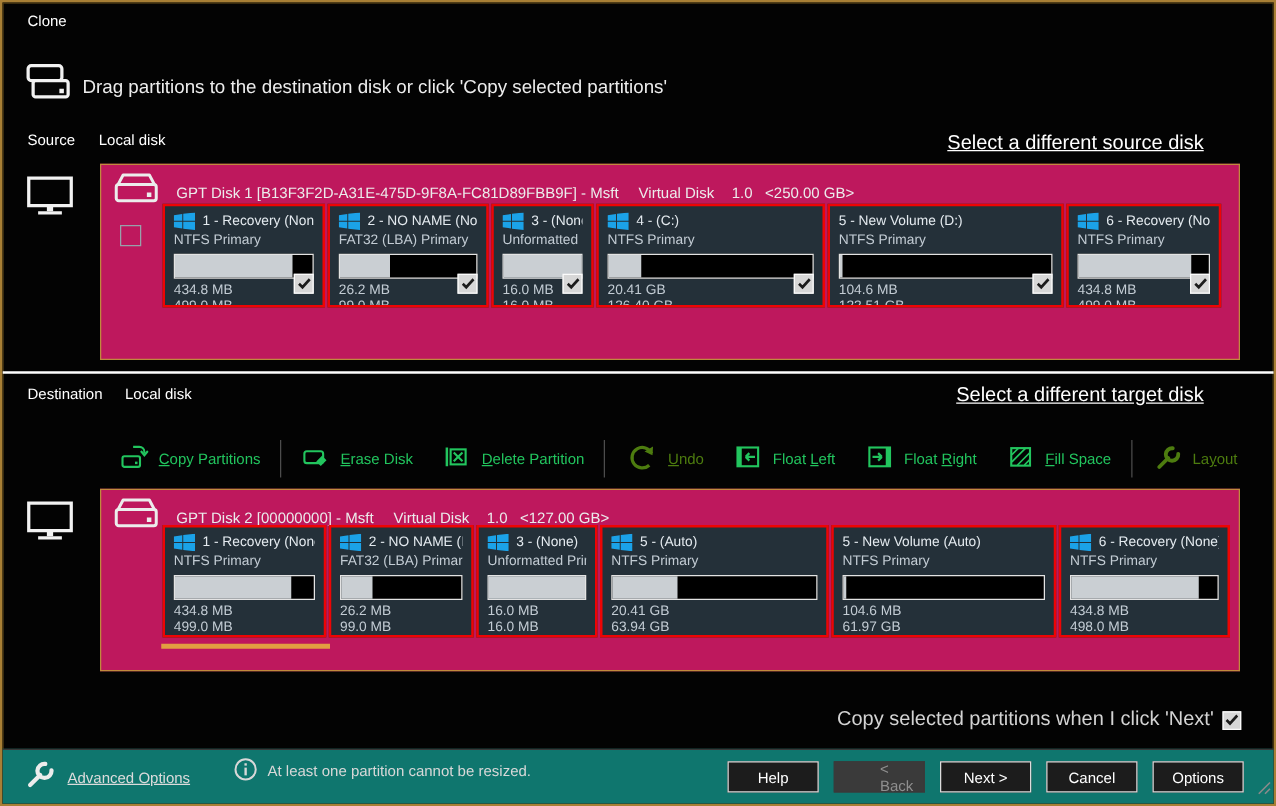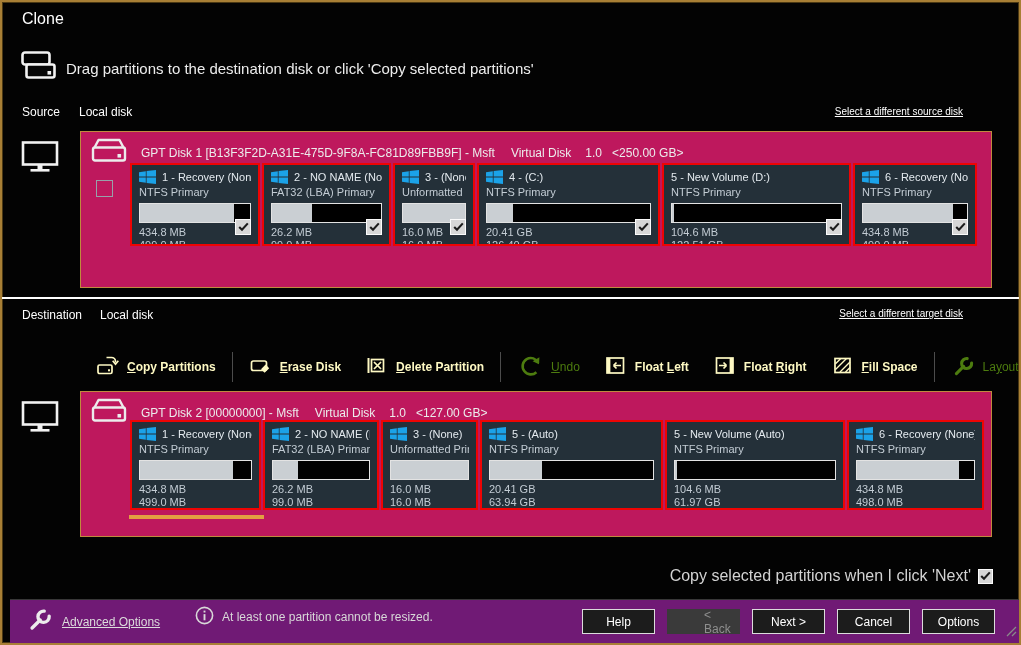--- a/index.html
+++ b/index.html
@@ -1,25 +1,25 @@
 <!DOCTYPE html>
 <html><head>
 <meta charset="utf-8">
 <style>
   html,body{margin:0;padding:0;background:#000;}
   .window{
     position:relative;width:1021px;height:645px;box-sizing:border-box;
     background:#030303;border:2px solid #a87f35;outline:1px solid #4a3813;outline-offset:-3px;
     font-family:"Liberation Sans","DejaVu Sans",sans-serif;color:#e6e6e6;overflow:hidden;
   }
-  .win-title{position:absolute;left:20px;top:8px;font-size:16px;color:#fff;}
+  .win-title{position:absolute;left:20px;top:8px;font-size:12px;color:#fff;}
   .header{position:absolute;left:16px;top:46px;display:flex;align-items:center;gap:8px;}
   .header-text{font-size:15px;color:#ededed;}
   .section-label{position:absolute;font-size:12px;color:#fff;}
-  .link{position:absolute;font-size:10px;color:#fff;text-decoration:underline;cursor:pointer;}
+  .link{position:absolute;font-size:16px;color:#fff;text-decoration:underline;cursor:pointer;}
   .disk-box{position:absolute;left:78px;width:912px;border:1px solid #c08a3e;background:#be185d;box-sizing:border-box;}
   #source-box{top:129px;height:157px;}
   #dest-box{top:389px;height:146px;}
   .disk-header{position:absolute;left:8px;top:4px;display:flex;align-items:center;}
   .disk-header .txt{font-size:12px;color:#ececec;margin-left:12px;display:flex;}
   .disk-header .txt span{white-space:pre;}
   .disk-name{margin-right:16px;} .disk-model{margin-right:14px;} .disk-version{margin-right:10px;}
   .disk-checkbox{position:absolute;left:15px;top:48px;}
   .parts-row{position:absolute;left:49px;display:flex;gap:2px;}
   #source-parts{top:31px;} #dest-parts{top:28px;}
@@ -33,27 +33,27 @@
   .part-bar-fill{height:100%;background:#cacfd3;}
   .part-sizes{margin-top:3px;font-size:11px;color:#c3ccd4;line-height:1.18;}
   .checkbox{width:16px;height:16px;background:#d7d7d7;border:1px solid #fbfbfb;box-sizing:border-box;
     display:flex;align-items:center;justify-content:center;cursor:pointer;}
   .checkbox.unchecked{background:transparent;border-color:#98a1aa;}
   .part-checkbox{position:absolute;right:7px;bottom:9px;}
   .sel-underline{position:absolute;left:48px;top:123px;height:4px;background:#e2a041;}
   .divider{position:absolute;left:0;top:295px;width:100%;height:2px;background:#fff;}
   .toolbar{position:absolute;left:82px;top:346px;height:38px;display:flex;align-items:center;}
   .tb-item{display:flex;align-items:center;gap:8px;padding:0 12px;font-size:12px;white-space:nowrap;cursor:pointer;}
-  .tb-item.disabled{color:#fef9c3;cursor:default;font-weight:bold;}
+  .tb-item.disabled{color:#22c55e;cursor:default;}
   .tb-item.enabled{color:#4d7c0f;}
   .tb-sep{width:1px;height:30px;background:#4c4c4c;margin:0 4px;}
   .copy-next-row{position:absolute;right:26px;top:565px;display:flex;align-items:center;gap:7px;
     font-size:16px;color:#d3d3d3;}
   .copy-next-row .checkbox{width:15px;height:15px;}
-  .bottom-bar{position:absolute;left:8px;right:0;bottom:0;height:43px;background:#701a75;border-top:1px solid #383838;}
+  .bottom-bar{position:absolute;left:0;right:0;bottom:0;height:43px;background:#0f766e;border-top:1px solid #383838;}
   .adv{position:absolute;left:16px;top:0;height:43px;display:flex;align-items:center;gap:9px;cursor:pointer;}
   .adv .lbl{font-size:12px;color:#dcdcdc;text-decoration:underline;}
   .status{position:absolute;left:185px;top:0;height:33px;display:flex;align-items:center;gap:8px;color:#d8d8d8;font-size:12px;}
   .btn-row{position:absolute;right:24px;top:0;height:43px;display:flex;align-items:center;gap:12px;}
   .btn{width:73px;height:25px;box-sizing:border-box;background:#1c1c1c;border:1px solid #dcdcdc;color:#fff;
     font-size:12px;display:flex;align-items:center;justify-content:center;cursor:pointer;}
   .btn.disabled{background:#3a3a3a;border-color:#3a3a3a;color:#8f8f8f;cursor:default;padding-left:36px;}
   .grip{position:absolute;right:2px;bottom:2px;}
   u{text-decoration:underline;}
 </style>

